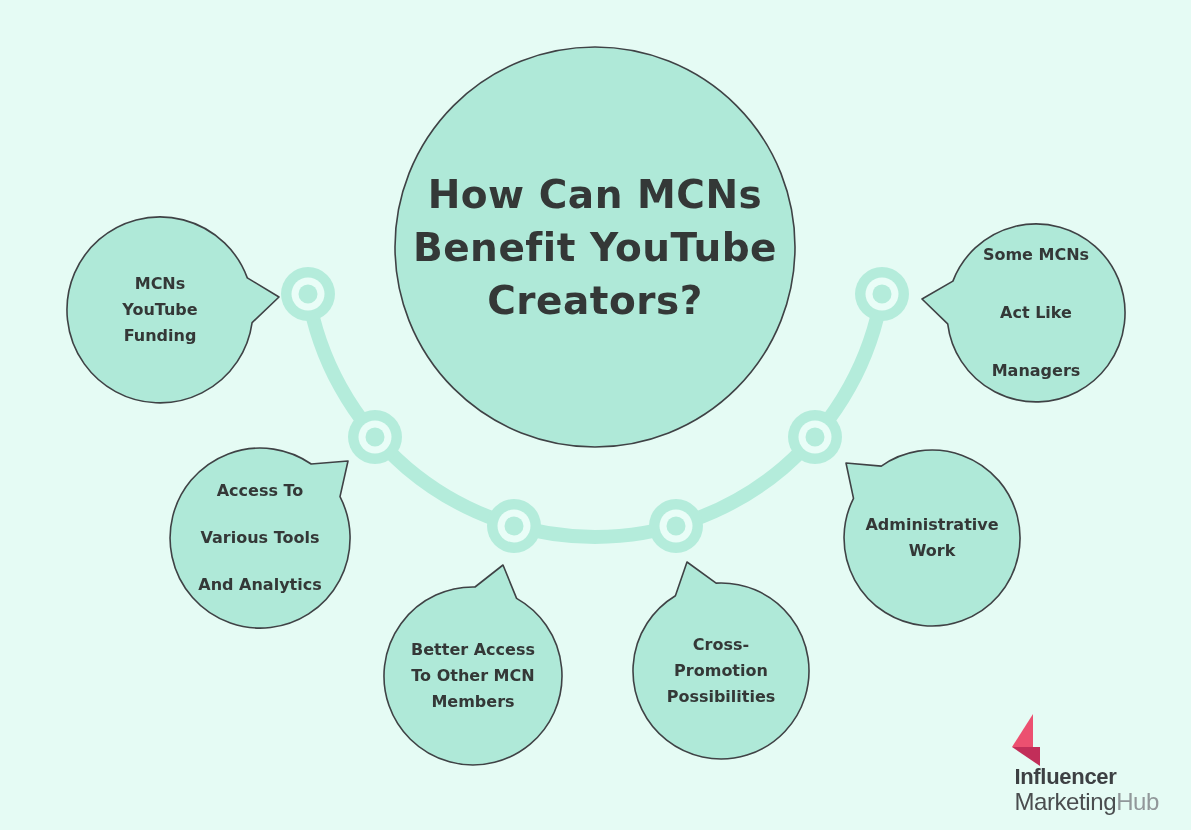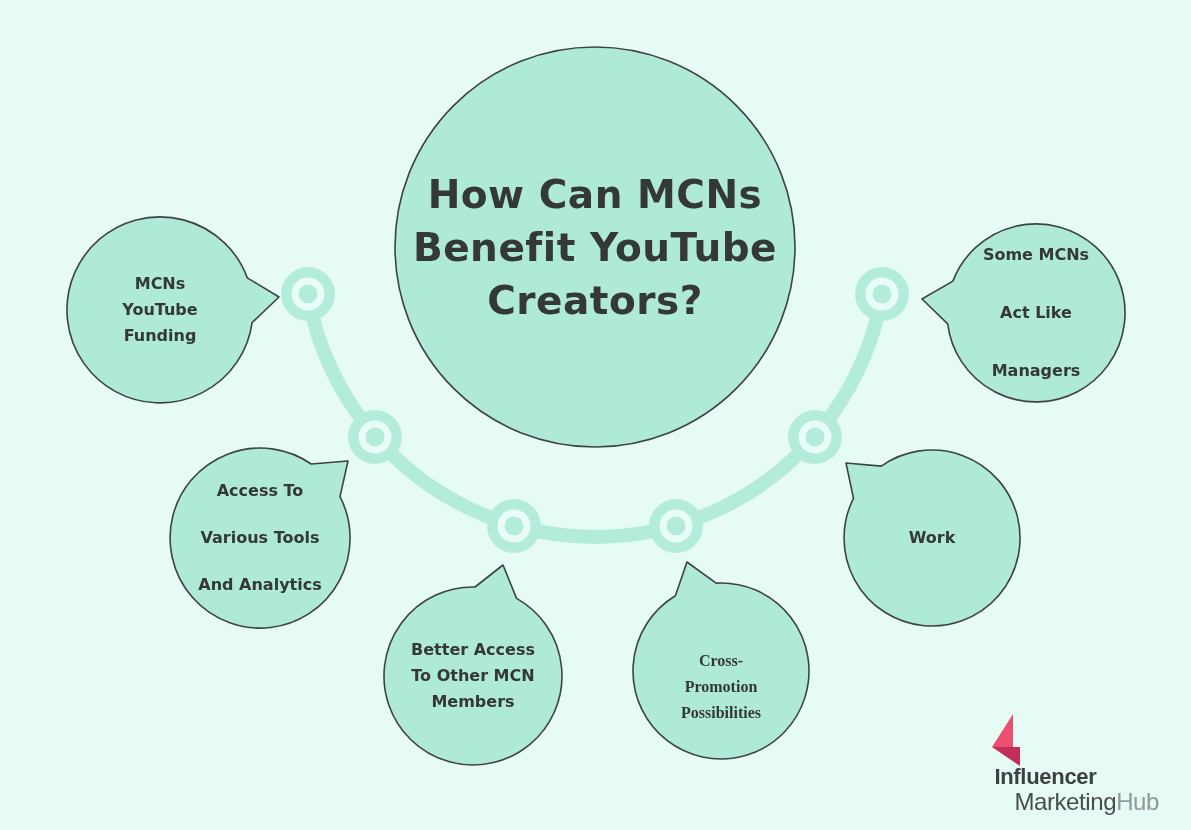--- a/index.html
+++ b/index.html
@@ -35,21 +35,21 @@
     left: 395px; top: 150px; width: 400px; height: 194px;
     font-size: 39px; line-height: 53px;
     letter-spacing: 0.5px;
   }
   .bubble-label {
     font-size: 16px; line-height: 26px;
   }
   .bl-0 { left: 70px;  top: 250px; width: 180px; height: 120px; }
   .bl-1 { left: 163px; top: 478px; width: 194px; height: 120px; justify-content: space-between; }
   .bl-2 { left: 378px; top: 616px; width: 190px; height: 120px; justify-content: center; }
-  .bl-3 { left: 626px; top: 627px; width: 190px; height: 120px; font-family: Liberation Serif, serif; }
+  .bl-3 { left: 626px; top: 611px; width: 190px; height: 120px; }
   .bl-4 { left: 837px; top: 498px; width: 190px; height: 80px;  }
   .bl-5 { left: 946px; top: 253px; width: 180px; height: 120px; gap: 32px; }
   .label span { display: block; }
 
   .logo {
     position: absolute;
     right: 32px; bottom: 16px;
     display: flex;
     align-items: flex-start;
     flex-direction: column;
@@ -64,21 +64,20 @@
     font-size: 22px;
     font-weight: bold;
     color: #3d4043;
     letter-spacing: -0.3px;
   }
   .logo-line2 {
     font-size: 24px;
     font-weight: normal;
     color: #4a4d4f;
     letter-spacing: -0.4px;
-    margin-left: 20px;
     margin-top: 2px;
   }
   .logo-hub { color: #91979a; }
 </style>
 </head>
 <body>
 
 <div class="canvas">
 
   <svg class="diagram-svg" viewBox="0 0 1191 830">
@@ -146,20 +145,21 @@
     <span>Better Access</span>
     <span>To Other MCN</span>
     <span>Members</span>
   </div>
   <div class="label bubble-label bl-3">
     <span>Cross-</span>
     <span>Promotion</span>
     <span>Possibilities</span>
   </div>
   <div class="label bubble-label bl-4">
+    <span>Administrative</span>
     <span>Work</span>
   </div>
   <div class="label bubble-label bl-5">
     <span>Some MCNs</span>
     <span>Act Like</span>
     <span>Managers</span>
   </div>
 
   <div class="logo">
     <svg class="logo-icon" viewBox="0 0 29 52">

